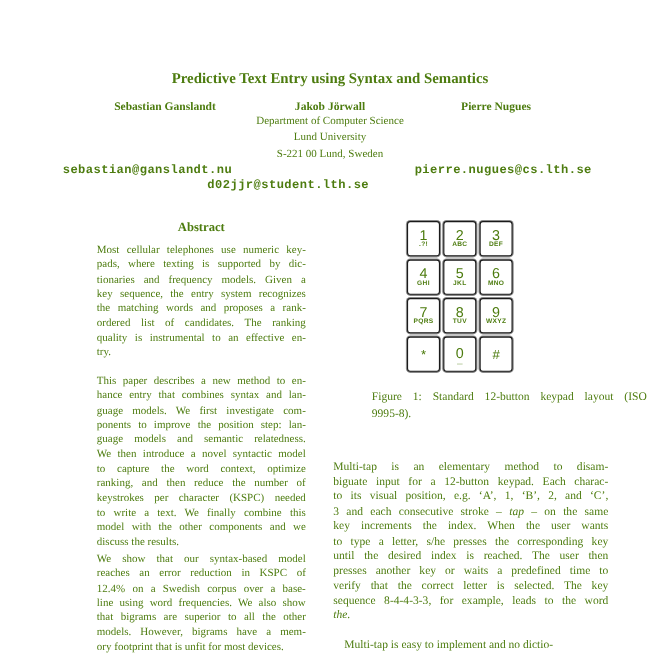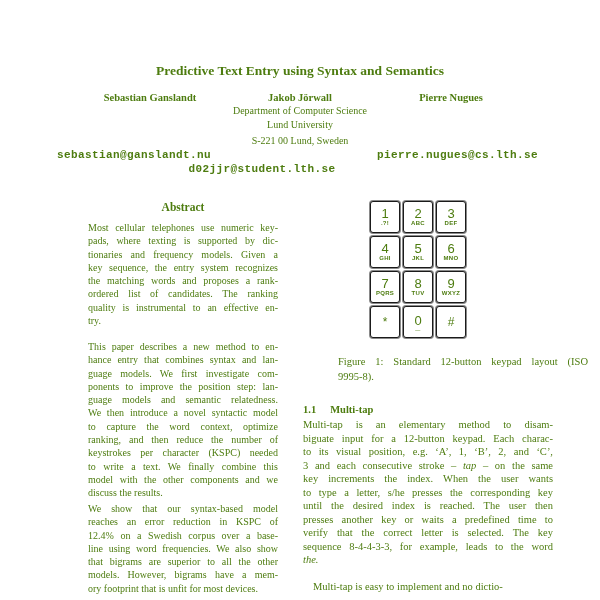--- a/index.html
+++ b/index.html
@@ -161,23 +161,20 @@
       <div class="key nosub">
         <span class="kd">#</span>
       </div>
     </div>
 
   <div class="caption">
       <div class="line">Figure 1: Standard 12-button keypad layout (ISO</div>
       <div class="line last">9995-8).</div>
     </div>
 
-  <div class="sech">
-    <span class="secnum">1.1</span><span class="sectitle">Multi-tap</span>
-  </div>
 
   <div class="rc-p rc-p1 p-multitap">
       <div class="line">Multi-tap is an elementary method to disam-</div>
       <div class="line">biguate input for a 12-button keypad. Each charac-</div>
       <div class="line">to its visual position, e.g. ‘A’, 1, ‘B’, 2, and ‘C’,</div>
       <div class="line">3 and each consecutive stroke – <i>tap</i> – on the same</div>
       <div class="line">key increments the index. When the user wants</div>
       <div class="line">to type a letter, s/he presses the corresponding key</div>
       <div class="line">until the desired index is reached. The user then</div>
       <div class="line">presses another key or waits a predefined time to</div>

